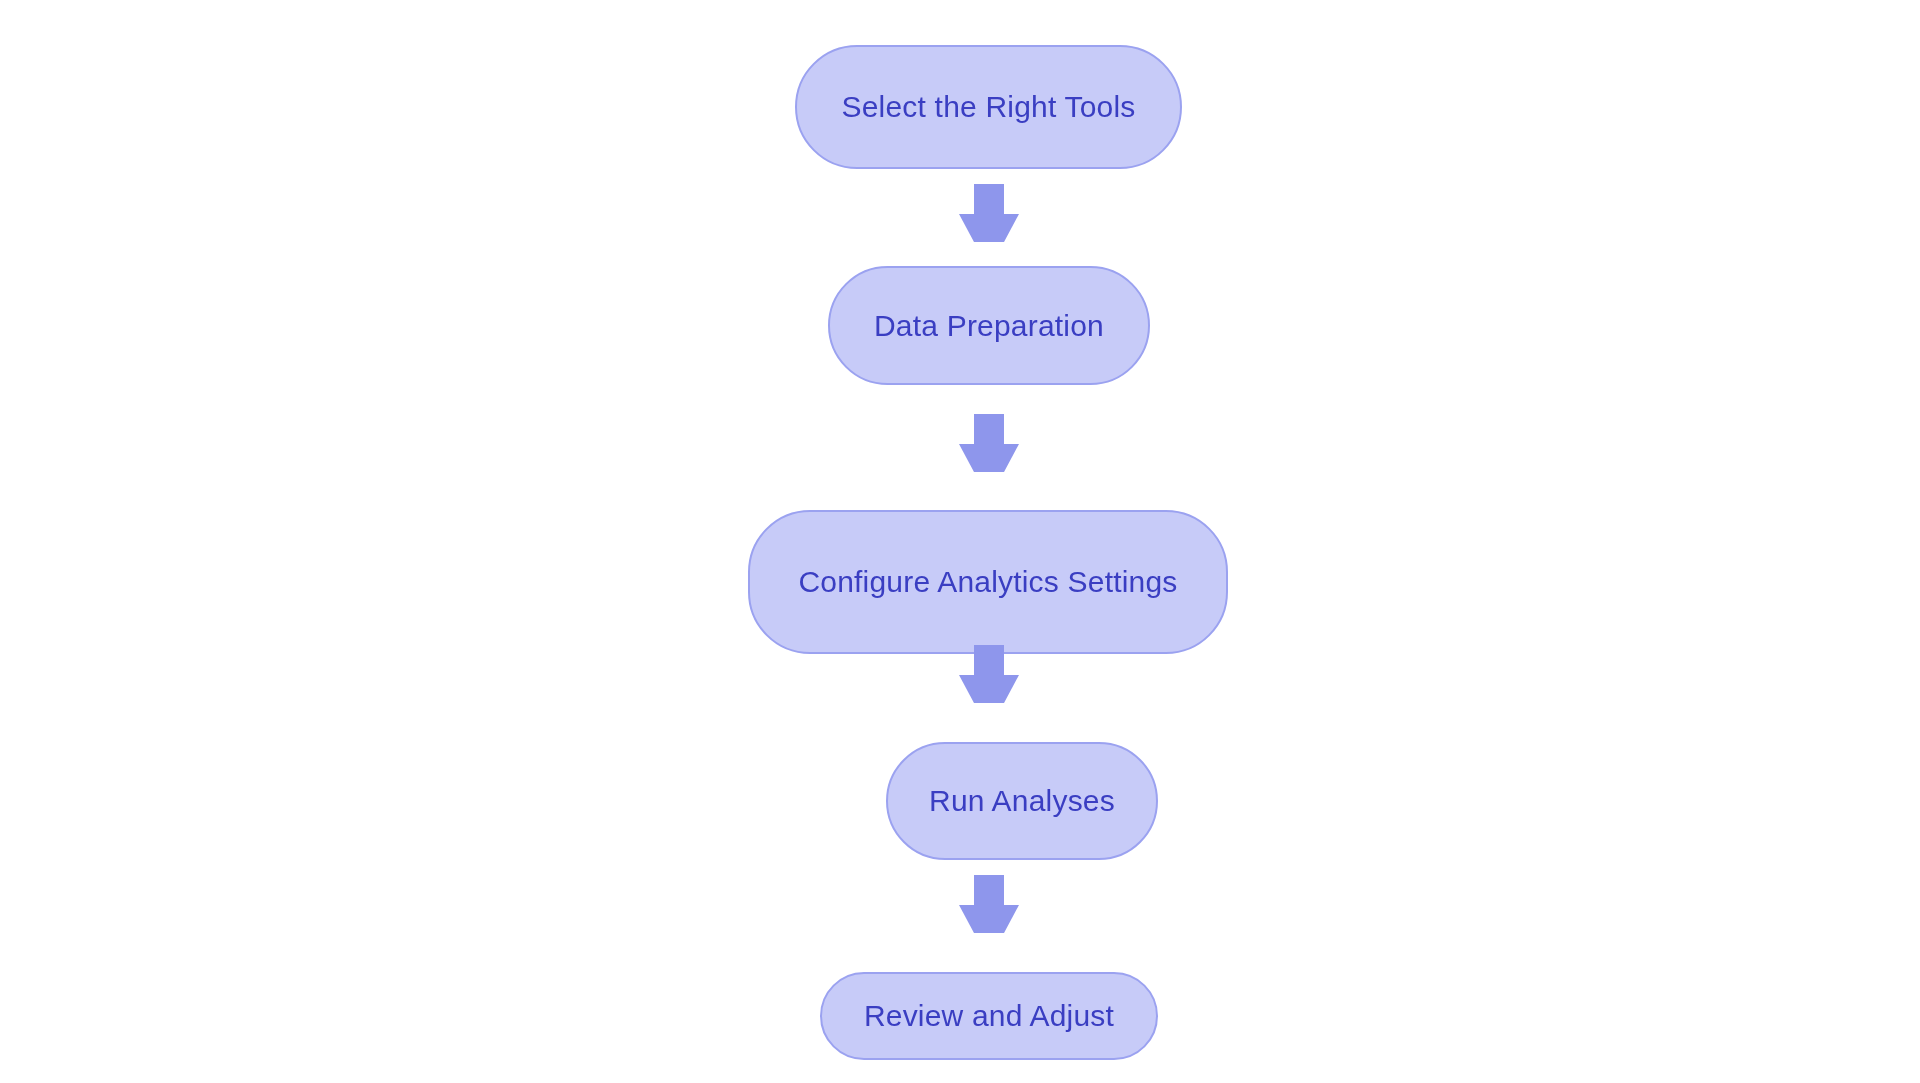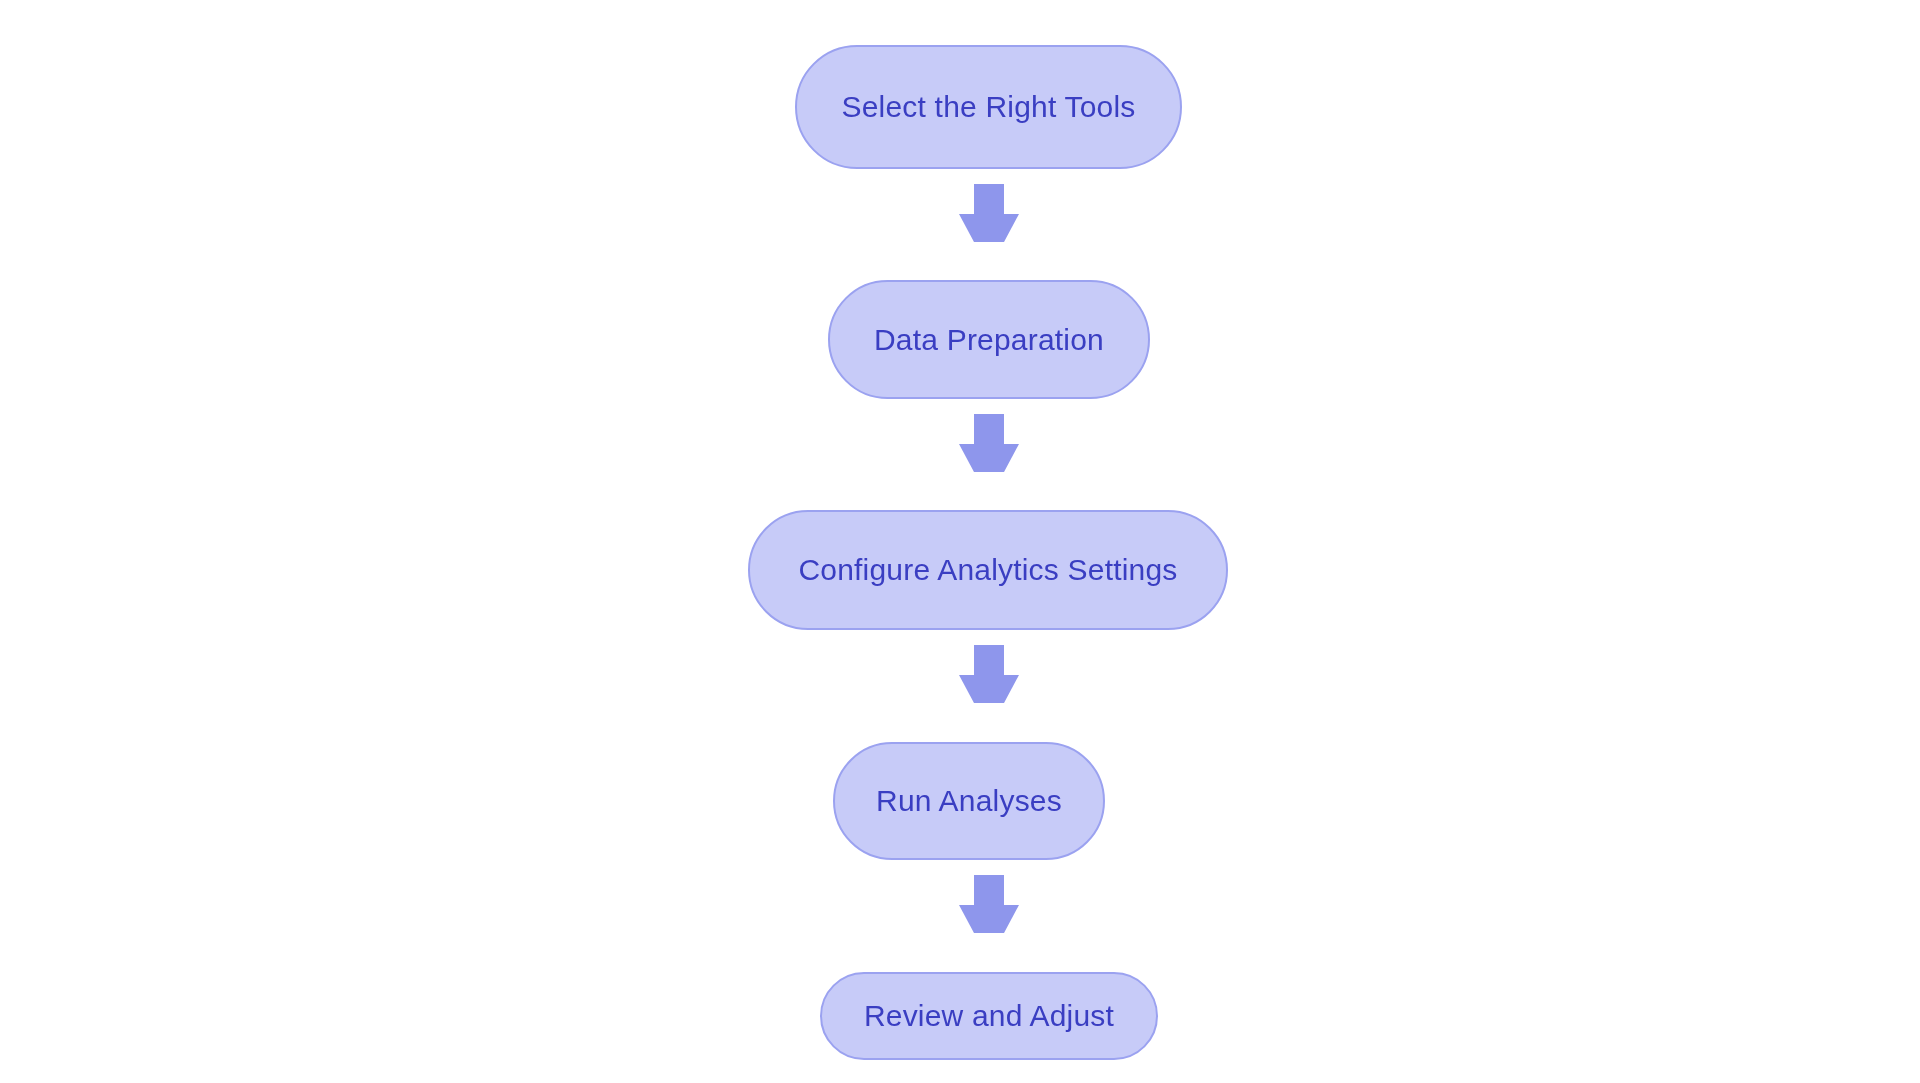--- a/index.html
+++ b/index.html
@@ -33,23 +33,23 @@
   .flow-node .node-label{
     color:var(--node-text);
     font-size:30px;
     font-weight:400;
     letter-spacing:0.2px;
     white-space:nowrap;
     text-align:center;
   }
   
   .n1{left:765px;top:15px;width:387px;height:124px;}
-  .n2{left:798px;top:250px;width:322px;height:119px;}
-  .n3{left:718px;top:480px;width:480px;height:120px;}
-  .n4{left:803px;top:712px;width:272px;height:118px;}
+  .n2{left:798px;top:236px;width:322px;height:119px;}
+  .n3{left:718px;top:480px;width:480px;height:144px;}
+  .n4{left:856px;top:712px;width:272px;height:118px;}
   .n5{left:790px;top:942px;width:338px;height:88px;}
   
   .flow-arrow{
     position:absolute;
     left:943px;
     width:32px;
     display:flex;
     flex-direction:column;
     align-items:center;
   }

